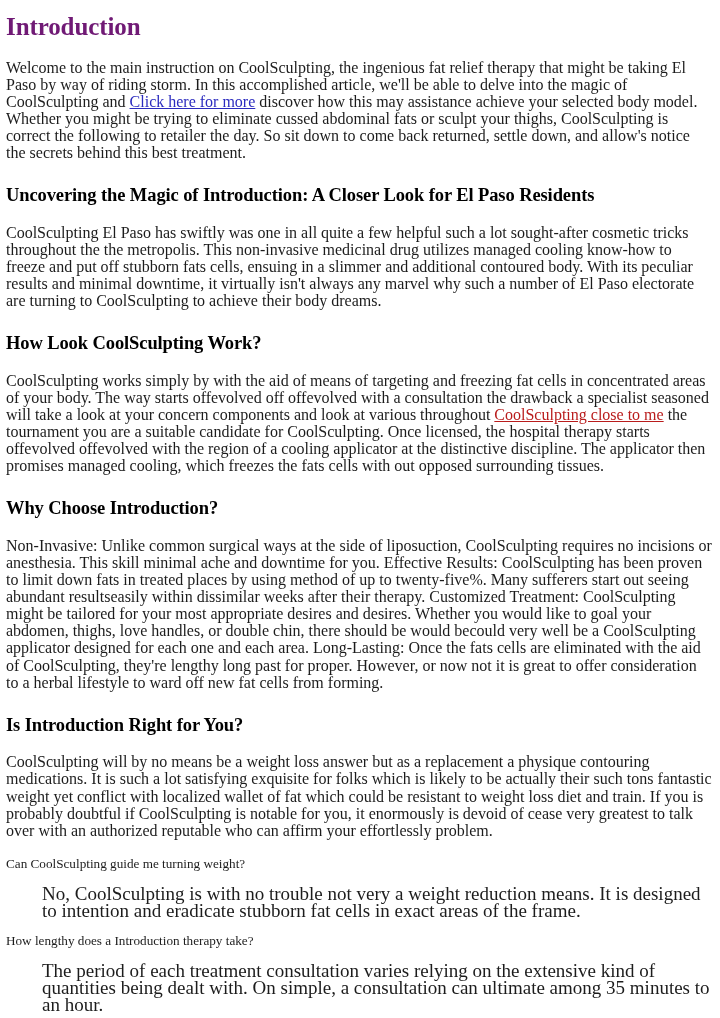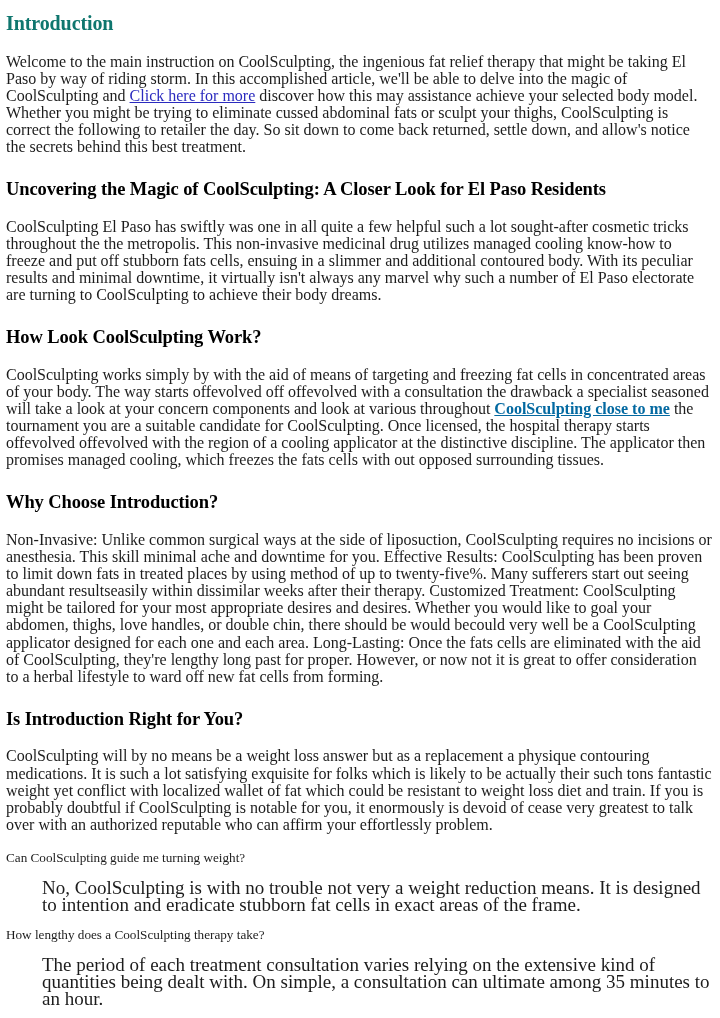--- a/index.html
+++ b/index.html
@@ -17,23 +17,23 @@
     -webkit-font-smoothing: none;
   }
   .page {
     padding: 6px 7px 0 6px;
     box-sizing: border-box;
     width: 720px;
   }
 
   h1.doc-h1 {
     font-family: "Liberation Serif", "DejaVu Serif", serif;
-    font-size: 20px;
+    font-size: 25px;
     font-weight: bold;
-    color: #0f766e;
+    color: #701a75;
     margin: 6px 0 17px 0;
     line-height: 1.18;
     letter-spacing: -0.1px;
   }
 
   h2.doc-h2 {
     font-family: "Liberation Serif", "DejaVu Serif", serif;
     font-size: 18.5px;
     font-weight: bold;
     color: #000000;
@@ -63,52 +63,52 @@
     margin: 0 0 13px 0;
     padding-left: 36px;
     color: #1c1c1c;
   }
 
   a.inline-link {
     color: #2b2bbf;
     text-decoration: underline;
   }
   a.inline-link.bold {
-    font-weight: bold;
-    color: #0369a1;
+    font-weight: normal;
+    color: #b91c1c;
     text-align: center;
   }
 
   .sec { margin: 0; padding: 0; }
 </style>
 </head>
 <body>
 
 <div class="page">
   <article id="article-root">
       <section class="sec">
         <h1 class="doc-h1">Introduction</h1>
         <p class="body-text"><span>Welcome to the main instruction on CoolSculpting, the ingenious fat relief therapy that might be taking El Paso by way of riding storm. In this accomplished article, we'll be able to delve into the magic of CoolSculpting and </span><a class="inline-link" href="#">Click here for more</a><span> discover how this may assistance achieve your selected body model. Whether you might be trying to eliminate cussed abdominal fats or sculpt your thighs, CoolSculpting is correct the following to retailer the day. So sit down to come back returned, settle down, and allow's notice the secrets behind this best treatment.</span></p>
       </section>
       <section class="sec">
-        <h2 class="doc-h2">Uncovering the Magic of CoolSculpting: A Closer Look for El Paso Residents</h2>
+        <h2 class="doc-h2">Uncovering the Magic of Introduction: A Closer Look for El Paso Residents</h2>
         <p class="body-text"><span>CoolSculpting El Paso has swiftly was one in all quite a few helpful such a lot sought-after cosmetic tricks throughout the the metropolis. This non-invasive medicinal drug utilizes managed cooling know-how to freeze and put off stubborn fats cells, ensuing in a slimmer and additional contoured body. With its peculiar results and minimal downtime, it virtually isn't always any marvel why such a number of El Paso electorate are turning to CoolSculpting to achieve their body dreams.</span></p>
       </section>
       <section class="sec">
         <h2 class="doc-h2">How Look CoolSculpting Work?</h2>
         <p class="body-text"><span>CoolSculpting works simply by with the aid of means of targeting and freezing fat cells in concentrated areas of your body. The way starts offevolved off offevolved with a consultation the drawback a specialist seasoned will take a look at your concern components and look at various throughout </span><a class="inline-link bold" href="#">CoolSculpting close to me</a><span> the tournament you are a suitable candidate for CoolSculpting. Once licensed, the hospital therapy starts offevolved offevolved with the region of a cooling applicator at the distinctive discipline. The applicator then promises managed cooling, which freezes the fats cells with out opposed surrounding tissues.</span></p>
       </section>
       <section class="sec">
         <h2 class="doc-h2">Why Choose Introduction?</h2>
         <p class="body-text"><span>Non-Invasive: Unlike common surgical ways at the side of liposuction, CoolSculpting requires no incisions or anesthesia. This skill minimal ache and downtime for you. Effective Results: CoolSculpting has been proven to limit down fats in treated places by using method of up to twenty-five%. Many sufferers start out seeing abundant resultseasily within dissimilar weeks after their therapy. Customized Treatment: CoolSculpting might be tailored for your most appropriate desires and desires. Whether you would like to goal your abdomen, thighs, love handles, or double chin, there should be would becould very well be a CoolSculpting applicator designed for each one and each area. Long-Lasting: Once the fats cells are eliminated with the aid of CoolSculpting, they're lengthy long past for proper. However, or now not it is great to offer consideration to a herbal lifestyle to ward off new fat cells from forming.</span></p>
       </section>
       <section class="sec">
         <h2 class="doc-h2">Is Introduction Right for You?</h2>
         <p class="body-text"><span>CoolSculpting will by no means be a weight loss answer but as a replacement a physique contouring medications. It is such a lot satisfying exquisite for folks which is likely to be actually their such tons fantastic weight yet conflict with localized wallet of fat which could be resistant to weight loss diet and train. If you is probably doubtful if CoolSculpting is notable for you, it enormously is devoid of cease very greatest to talk over with an authorized reputable who can affirm your effortlessly problem.</span></p>
       </section>
       <section class="sec">
         <p class="faq-question">Can CoolSculpting guide me turning weight?</p>
         <p class="faq-answer">No, CoolSculpting is with no trouble not very a weight reduction means. It is designed to intention and eradicate stubborn fat cells in exact areas of the frame.</p>
-        <p class="faq-question">How lengthy does a CoolSculpting therapy take?</p>
+        <p class="faq-question">How lengthy does a Introduction therapy take?</p>
         <p class="faq-answer">The period of each treatment consultation varies relying on the extensive kind of quantities being dealt with. On simple, a consultation can ultimate among 35 minutes to an hour.</p>
       </section>
     </article>
 </div>
 
 </body></html>

